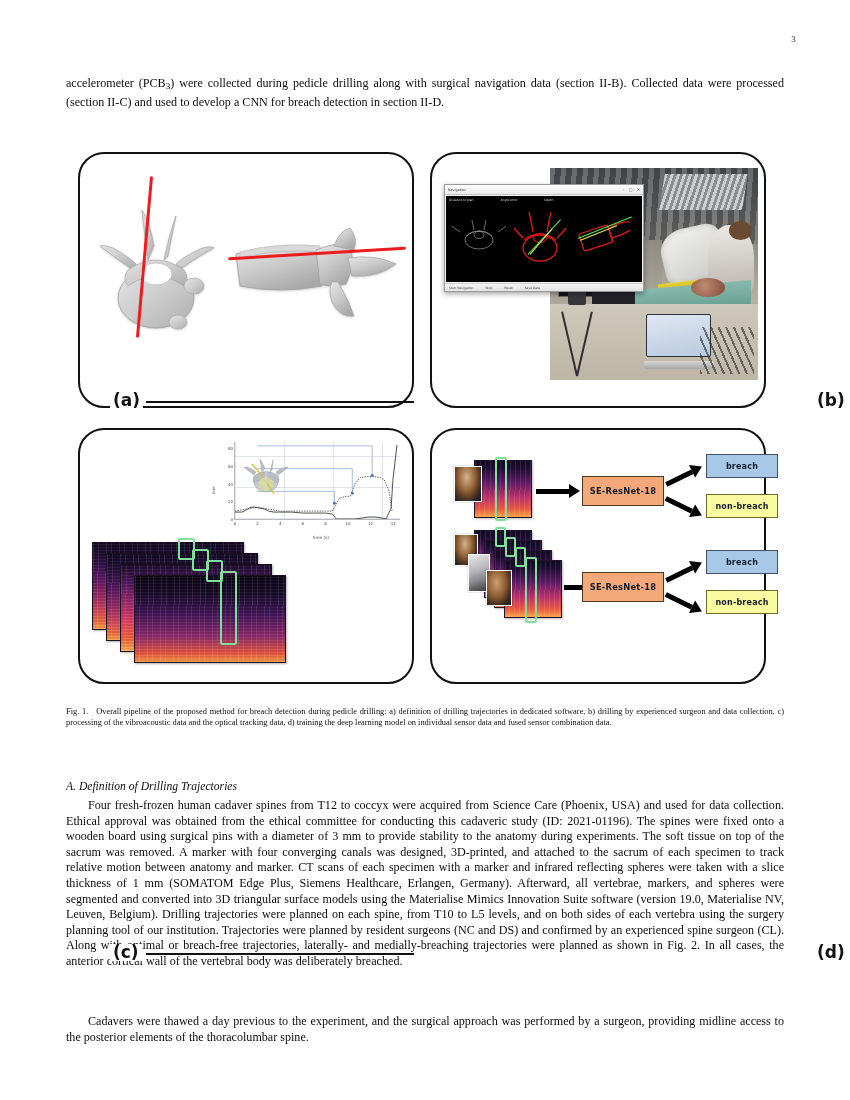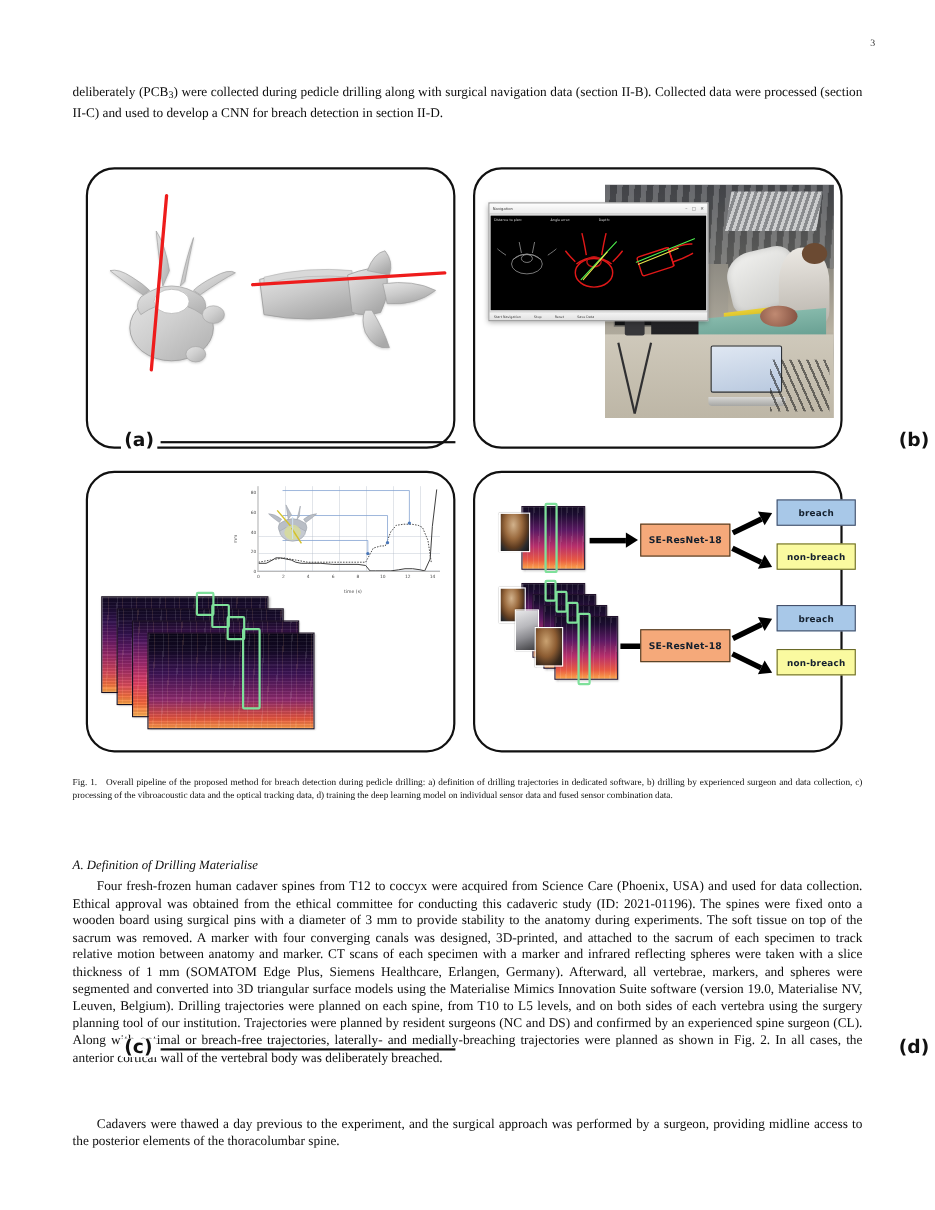--- a/index.html
+++ b/index.html
@@ -479,21 +479,21 @@
 
   
   svg { display: block; }
 </style>
 </head>
 <body>
 
 <div class="page-number">3</div>
 
 <div class="text-col para-top">
-  <span>deliberately (</span><span class="mathit">PCB</span><span class="mathit sub">3</span><span>) were collected during pedicle drilling along with surgical navigation data (section II-B). Collected data were processed (section II-C) and used to develop a CNN for breach detection in section II-D.</span>
+  <span>accelerometer (</span><span class="mathit">PCB</span><span class="mathit sub">3</span><span>) were collected during pedicle drilling along with surgical navigation data (section II-B). Collected data were processed (section II-C) and used to develop a CNN for breach detection in section II-D.</span>
 </div>
 
 <div class="figure-wrap">
 
   <div class="panel pa">
     <div class="vert-stage">
 
       <div class="vert vert-axial">
         <svg width="120" height="150" viewBox="0 0 120 150">
           <defs>
@@ -790,17 +790,17 @@
     <div class="panel-label lbl-d">(d)</div>
 
   </div>
 </div>
 
 <div class="text-col" style="top:706px; font-size:8.4px; line-height:11.4px; text-align:justify;">
   <span>Fig. 1.</span>
   &nbsp;&nbsp;<span>Overall pipeline of the proposed method for breach detection during pedicle drilling: a) definition of drilling trajectories in dedicated software, b) drilling by experienced surgeon and data collection, c) processing of the vibroacoustic data and the optical tracking data, d) training the deep learning model on individual sensor data and fused sensor combination data.</span>
 </div>
 
-<div class="text-col" style="top:779px; font-size:11.6px; font-style:italic; font-weight:normal; text-align:left;">A.  Definition of Drilling Materialise</div>
+<div class="text-col" style="top:779px; font-size:11.6px; font-style:italic; font-weight:normal; text-align:left;">A.  Definition of Drilling Trajectories</div>
 
 <div class="text-col indent" style="top:798px;">Four fresh-frozen human cadaver spines from T12 to coccyx were acquired from Science Care (Phoenix, USA) and used for data collection. Ethical approval was obtained from the ethical committee for conducting this cadaveric study (ID: 2021-01196). The spines were fixed onto a wooden board using surgical pins with a diameter of 3 mm to provide stability to the anatomy during experiments. The soft tissue on top of the sacrum was removed. A marker with four converging canals was designed, 3D-printed, and attached to the sacrum of each specimen to track relative motion between anatomy and marker. CT scans of each specimen with a marker and infrared reflecting spheres were taken with a slice thickness of 1 mm (SOMATOM Edge Plus, Siemens Healthcare, Erlangen, Germany). Afterward, all vertebrae, markers, and spheres were segmented and converted into 3D triangular surface models using the Materialise Mimics Innovation Suite software (version 19.0, Materialise NV, Leuven, Belgium). Drilling trajectories were planned on each spine, from T10 to L5 levels, and on both sides of each vertebra using the surgery planning tool of our institution. Trajectories were planned by resident surgeons (NC and DS) and confirmed by an experienced spine surgeon (CL). Along with optimal or breach-free trajectories, laterally- and medially-breaching trajectories were planned as shown in Fig. 2. In all cases, the anterior cortical wall of the vertebral body was deliberately breached.</div>
 
 <div class="text-col indent" style="top:1014px;">Cadavers were thawed a day previous to the experiment, and the surgical approach was performed by a surgeon, providing midline access to the posterior elements of the thoracolumbar spine.</div>
 
 </body></html>

